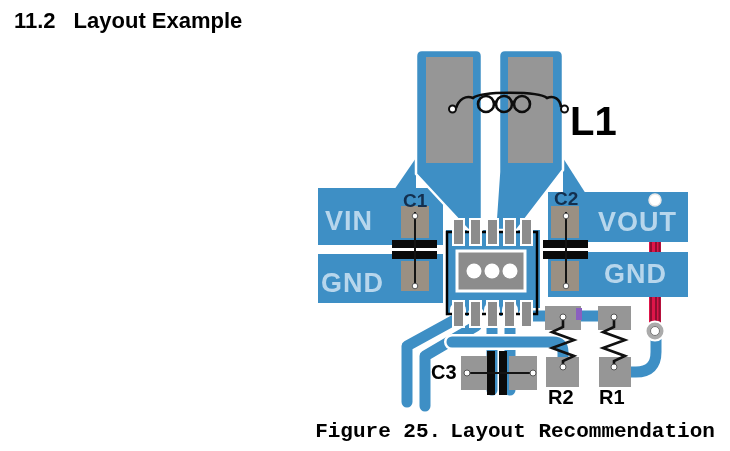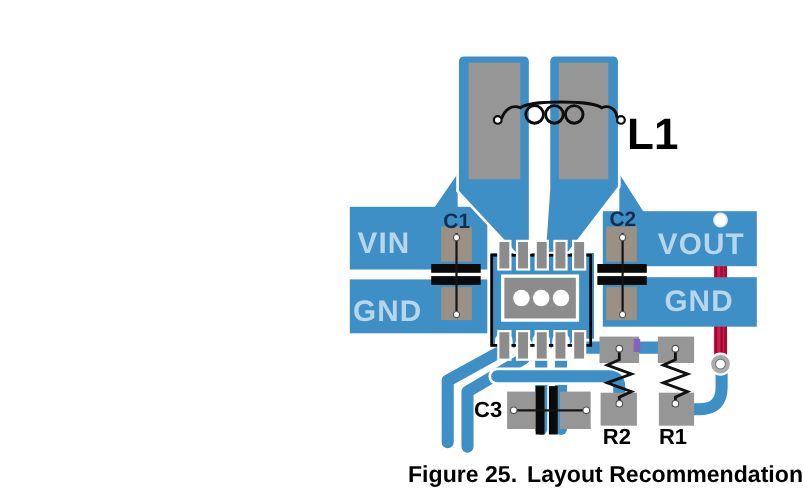--- a/index.html
+++ b/index.html
@@ -1,21 +1,21 @@
 <!DOCTYPE html>
 <html style="--copper: #3E8FC5; --pad: #969696; --pad-tan: #9a9083; --ic-pad: #8c8c8c; --silk-navy: #132f4e; --net-text: #b7d6ec; --red: #DE1549; --red-dark: #8e0e31;"><head>
 <meta charset="utf-8">
 <style>
   html,body{margin:0;padding:0;background:#fff;}
   .stage{position:relative;width:730px;height:451px;background:#fff;overflow:hidden;
          font-family:"Liberation Sans",sans-serif;}
   .heading{position:absolute;left:14px;top:8px;font-size:22px;font-weight:bold;color:#000;}
   .heading .num{margin-right:18px;}
-  .caption{position:absolute;left:300px;top:420px;width:430px;text-align:right;
-           font-size:21px;font-weight:bold;color:#000;white-space:nowrap;}
+  .caption{position:absolute;left:300px;top:420px;width:430px;text-align:center;
+           font-size:21px;font-weight:bold;color:#000;white-space:nowrap;font-family:Liberation Mono, monospace;}
   .caption .cap-title{margin-left:9px;}
   svg{position:absolute;left:0;top:0;}
   svg text{font-family:"Liberation Sans",sans-serif;font-weight:bold;}
   .cu{fill:var(--copper);}
   .cupath{fill:var(--copper);stroke:#fff;stroke-width:2.5;stroke-linejoin:round;}
   .clear{stroke:#fff;stroke-width:16;fill:none;stroke-linecap:round;stroke-linejoin:round;}
   .trace{stroke:var(--copper);stroke-width:11;fill:none;stroke-linecap:round;stroke-linejoin:round;}
   .icpad{fill:var(--ic-pad);stroke:#fff;stroke-width:2;}
   .cpad{fill:var(--pad-tan);}
   .gpad{fill:var(--pad);}
@@ -28,20 +28,23 @@
   .t-navy{fill:var(--silk-navy);font-size:19px;}
   .t-blk{fill:#000;}
   .red{fill:var(--red);}
   .redd{fill:var(--red-dark);}
 </style>
 </head>
 <body>
 
 <div class="stage">
 
+  <div class="heading">
+    <span class="num">11.2</span><span>Layout Example</span>
+  </div>
 
   <svg width="730" height="451" viewBox="0 0 730 451">
 
     <g>
       <rect class="red" x="649" y="196" width="12" height="132"></rect>
       <rect class="redd" x="650" y="196" width="2" height="132"></rect>
       <rect class="redd" x="655" y="196" width="2" height="132"></rect>
       <rect class="redd" x="658.5" y="196" width="2" height="132"></rect>
     </g>
 

